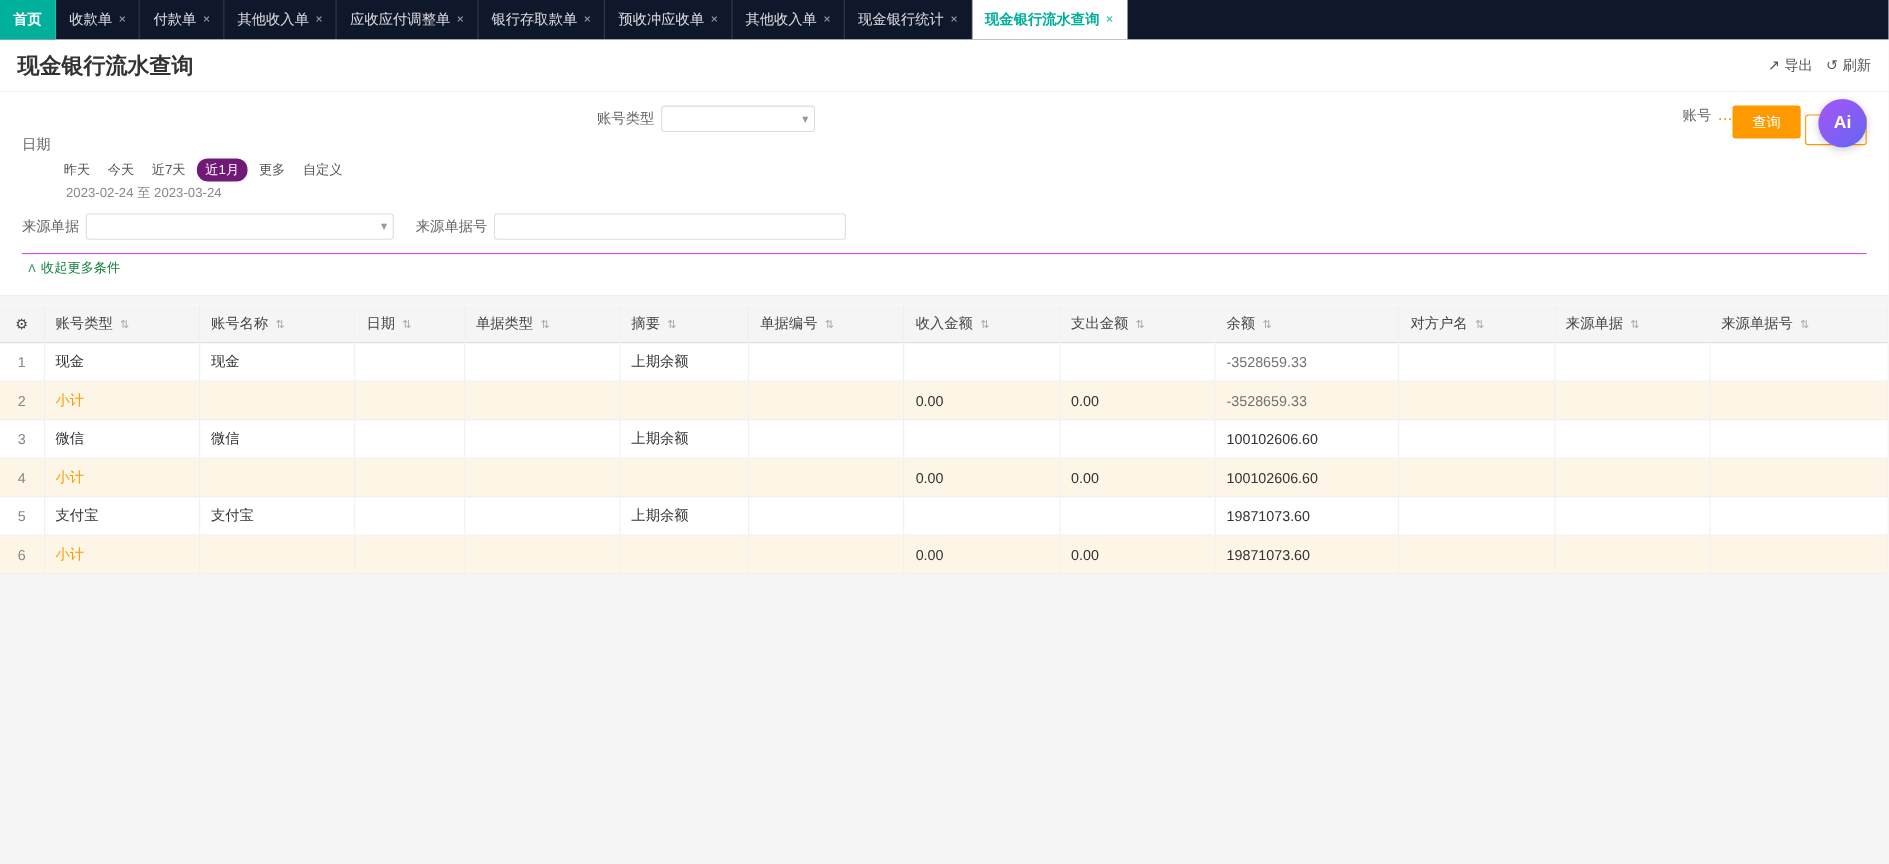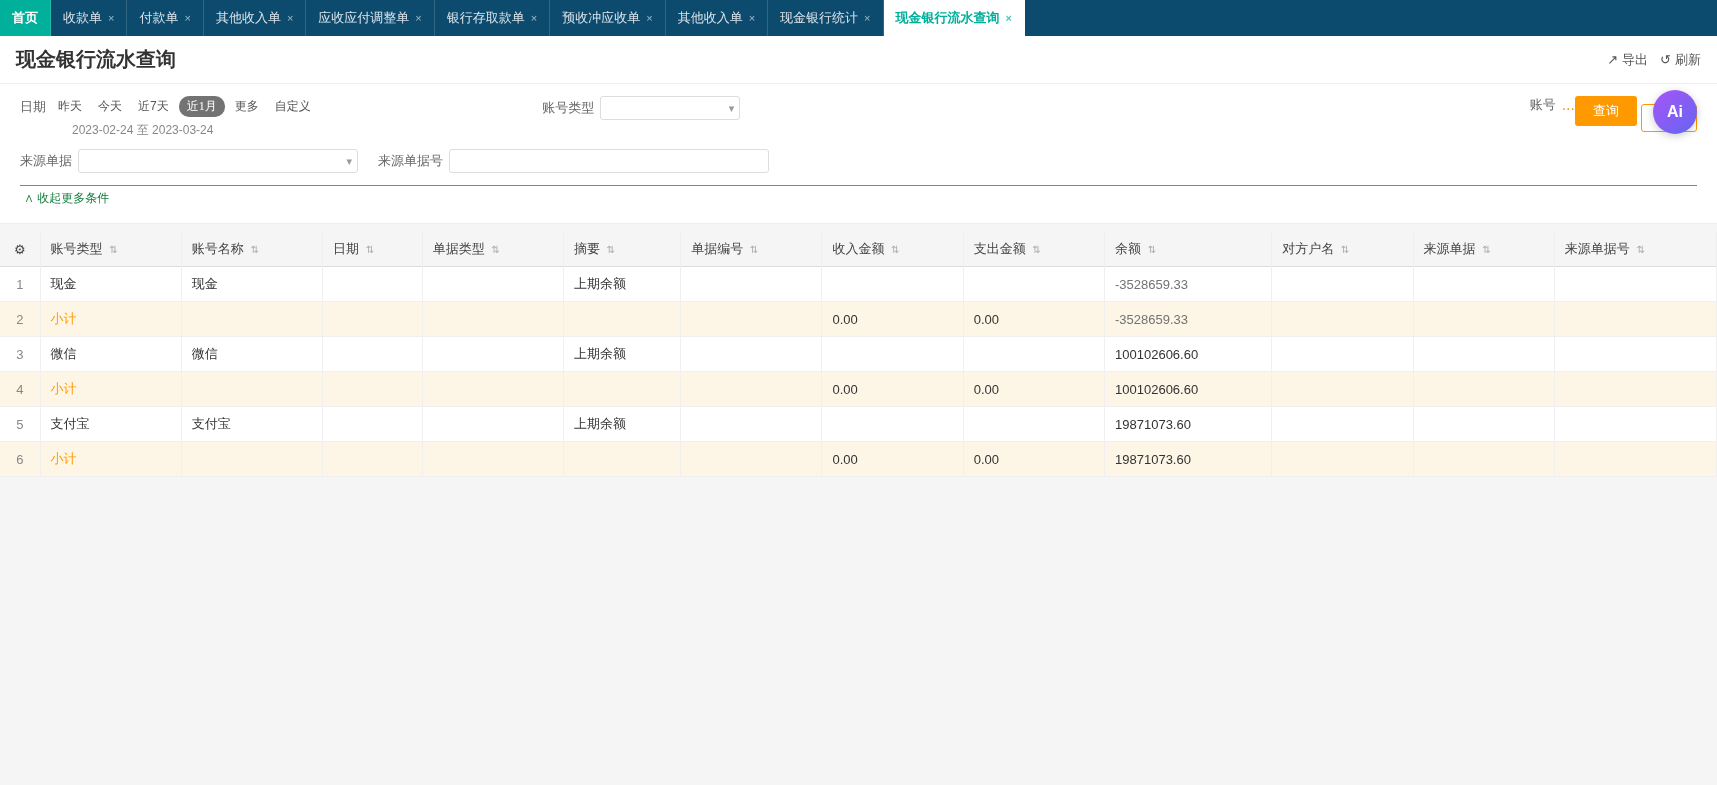--- a/index.html
+++ b/index.html
@@ -1,20 +1,20 @@
 <!DOCTYPE html>
 <html><head>
   <meta charset="utf-8">
   <style>
     * { box-sizing: border-box; margin: 0; padding: 0; font-family: 'Microsoft YaHei', sans-serif; }
     body { background: #f5f5f5; font-size: 13px; color: #333; }
 
     
     .top-nav {
-      background: #0c4a6e;
+      background: #0f172a;
       display: flex;
       align-items: center;
       height: 36px;
       overflow: hidden;
     }
     .nav-tab {
       display: flex;
       align-items: center;
       padding: 0 12px;
       height: 100%;
@@ -80,41 +80,41 @@
     }
     .filter-label {
       color: #666;
       font-size: 13px;
       white-space: nowrap;
     }
     .date-shortcuts {
       display: flex;
       align-items: center;
       gap: 4px;
+      margin-top: 48px;
     }
     .date-btn {
       padding: 2px 6px;
       font-size: 12px;
       color: #555;
       cursor: pointer;
       border-radius: 3px;
       border: none;
       background: none;
     }
     .date-btn.active {
-      background: #737373;
+      background: #701a75;
       color: #fff;
       border-radius: 10px;
       padding: 2px 8px;
-      font-family: Liberation Serif, serif;
     }
     .date-range {
       font-size: 12px;
       color: #888;
-      margin-left: 20px;
+      margin-left: 8px;
     }
     .filter-select {
       border: 1px solid #ddd;
       border-radius: 3px;
       padding: 4px 24px 4px 8px;
       font-size: 12px;
       color: #333;
       background: #fff;
       cursor: pointer;
       appearance: none;

